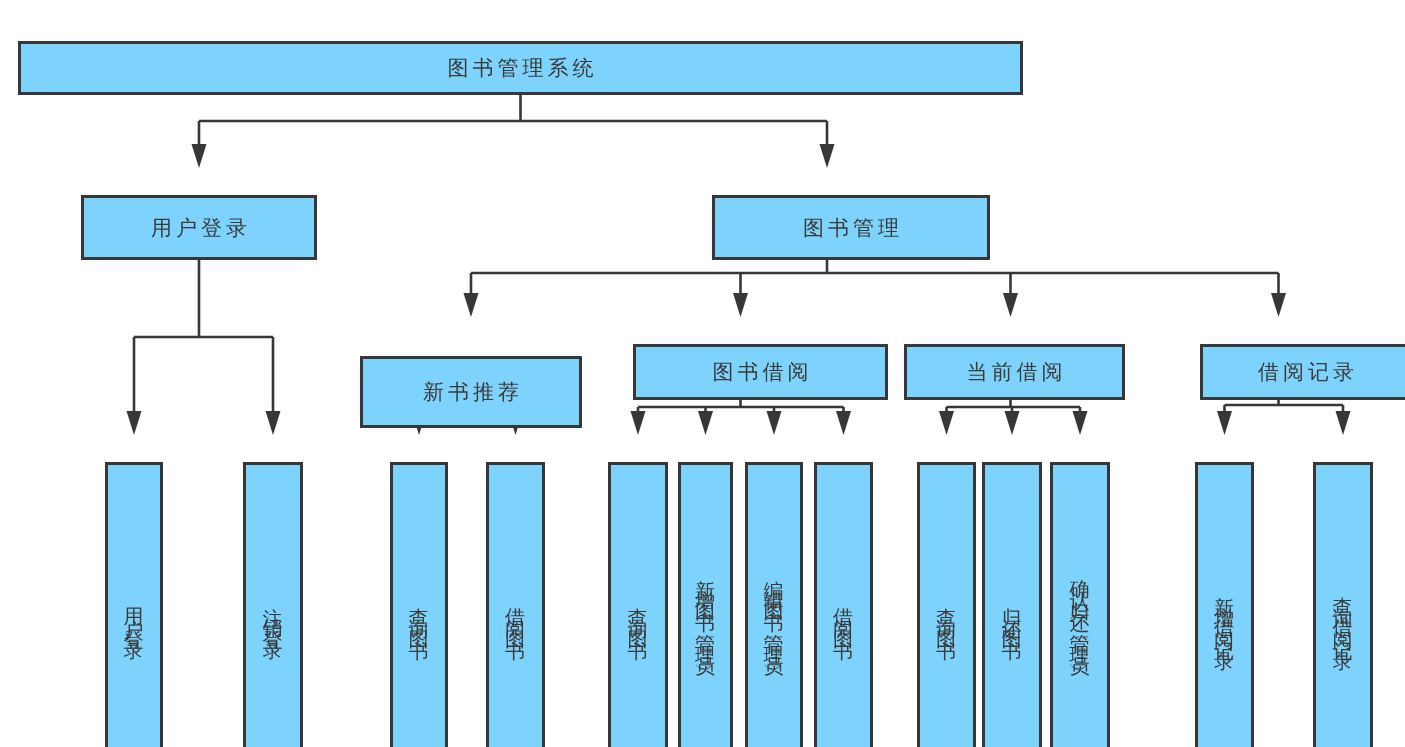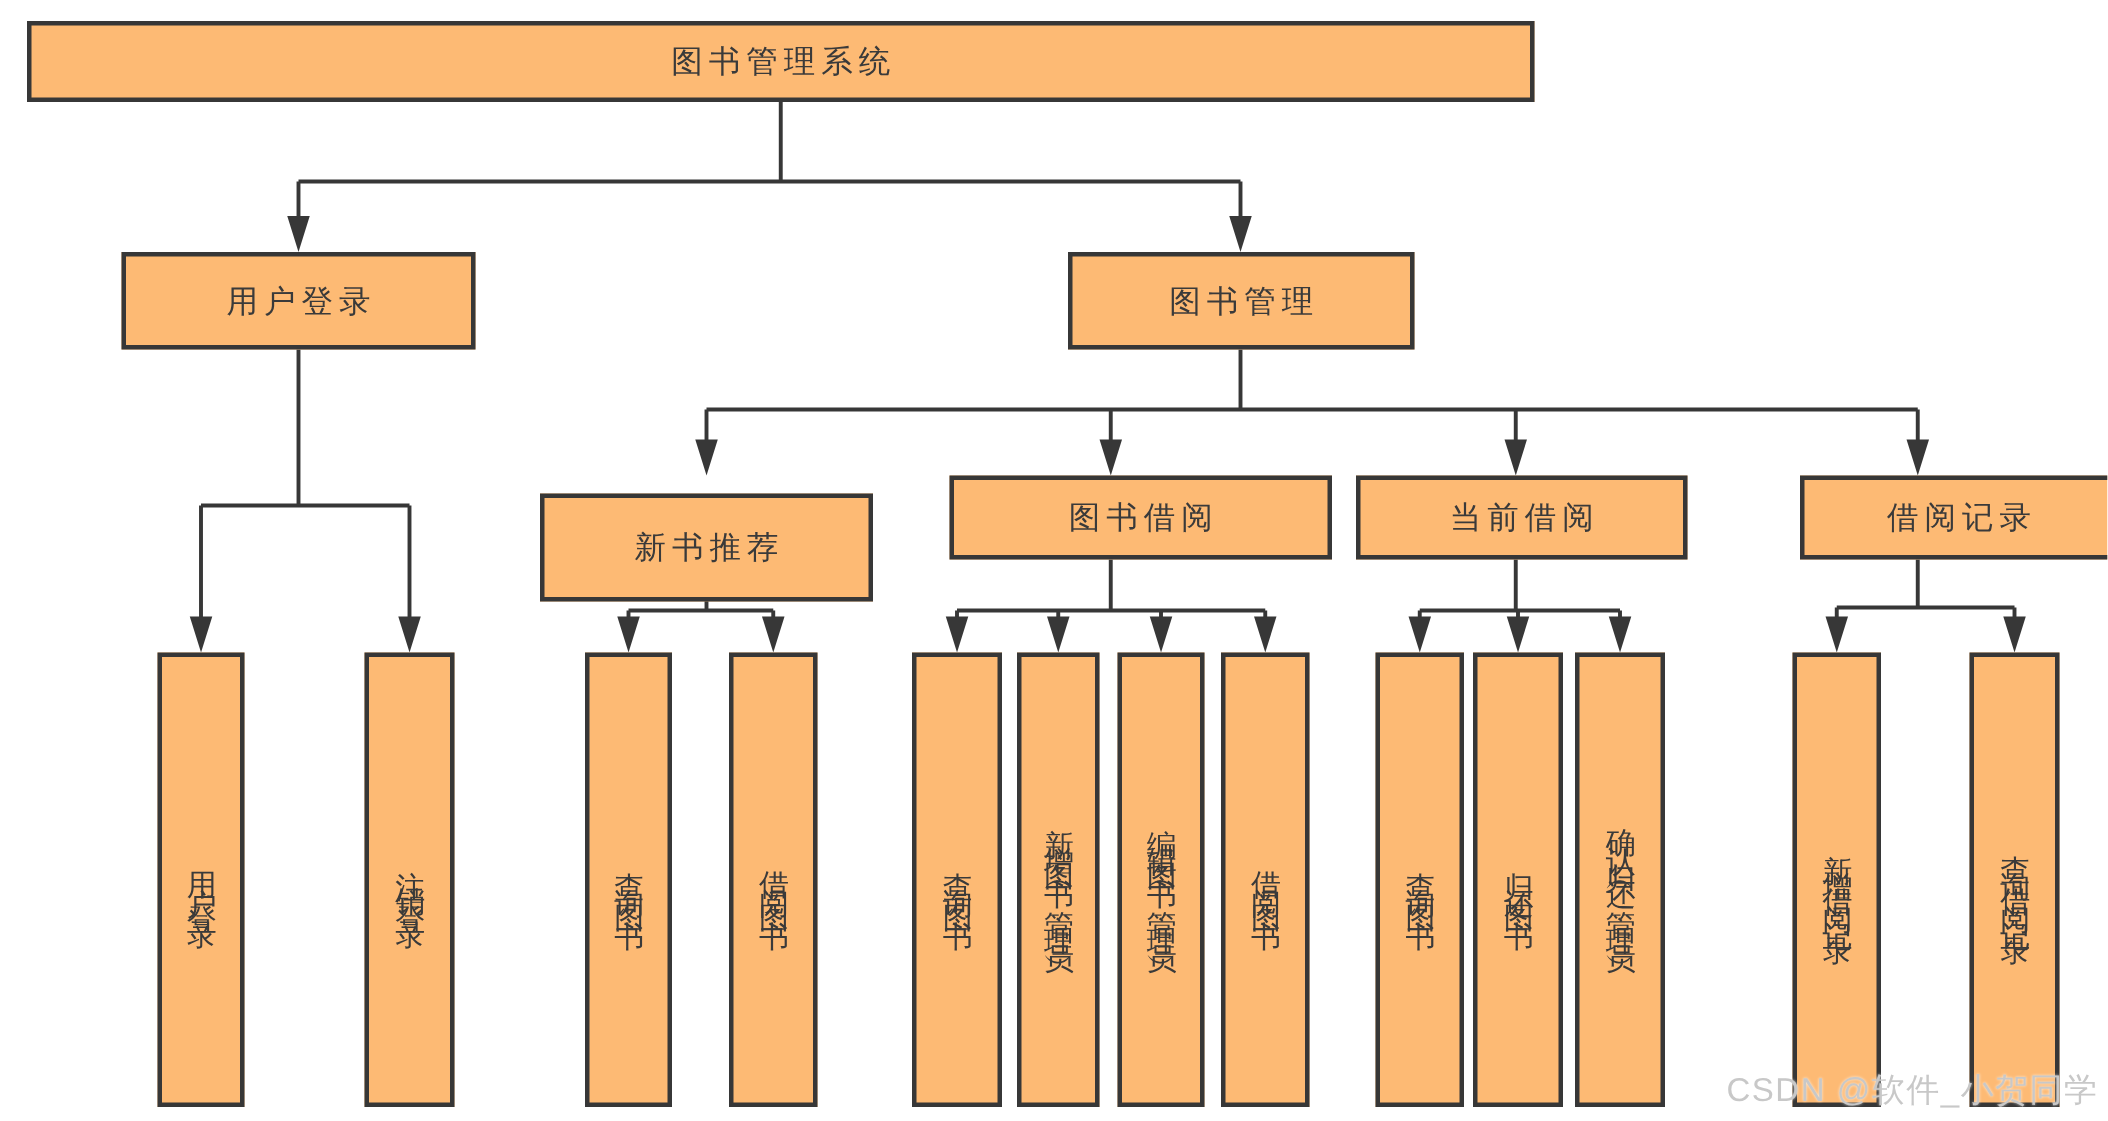--- a/index.html
+++ b/index.html
@@ -13,27 +13,28 @@
   body{font-family:"Liberation Sans",sans-serif;}
   .canvas{
     position:relative;
     width:1405px;height:747px;
     background:var(--bg);
     overflow:hidden;
   }
   #connectors{position:absolute;left:0;top:0;z-index:1;}
   .box{
     position:absolute;
-    background:#fdba74;
+    background:#7dd3fc;
     border:3px solid var(--line-color);
     display:flex;
     align-items:center;
     justify-content:center;
     color:var(--text-color);
     z-index:2;
+    margin-top:27px;
   }
   .hbox{
     font-size:21px;
     letter-spacing:4px;
     text-indent:4px; 
     white-space:nowrap;
   }
   .vbox{
     writing-mode:vertical-rl;
     font-size:20px;
@@ -77,21 +78,21 @@
       <polygon points="939,411 954,411 946.5,435" fill="#373737"></polygon>
       <polygon points="1004.5,411 1019.5,411 1012,435" fill="#373737"></polygon>
       <polygon points="1072.5,411 1087.5,411 1080,435" fill="#373737"></polygon>
       <polygon points="1217,411 1232,411 1224.5,435" fill="#373737"></polygon>
       <polygon points="1335.5,411 1350.5,411 1343,435" fill="#373737"></polygon>
     </svg>
 
   <div class="box hbox" style="left:18px;top:14px;width:1005px;height:54px;">图书管理系统</div>
 
   <div class="box hbox" style="left:81px;top:168px;width:236px;height:65px;">用户登录</div>
-  <div class="box hbox" style="left:712px;top:168px;width:231px;height:65px;">图书管理</div>
+  <div class="box hbox" style="left:712px;top:168px;width:278px;height:65px;">图书管理</div>
 
   <div class="box hbox" style="left:360px;top:329px;width:222px;height:72px;">新书推荐</div>
   <div class="box hbox" style="left:633px;top:317px;width:255px;height:56px;">图书借阅</div>
   <div class="box hbox" style="left:904px;top:317px;width:221px;height:56px;">当前借阅</div>
   <div class="box hbox" style="left:1200px;top:317px;width:212px;height:56px;">借阅记录</div>
 
   <div class="box vbox" style="left:105px;top:435px;width:58px;height:303px;">用户登录</div>
   <div class="box vbox" style="left:243px;top:435px;width:60px;height:303px;">注销登录</div>
 
   <div class="box vbox" style="left:390px;top:435px;width:58px;height:303px;">查询图书</div>
@@ -102,14 +103,13 @@
   <div class="box vbox" style="left:745px;top:435px;width:58px;height:303px;">编辑图书（管理员）</div>
   <div class="box vbox" style="left:814px;top:435px;width:59px;height:303px;">借阅图书</div>
 
   <div class="box vbox" style="left:917px;top:435px;width:59px;height:303px;">查询图书</div>
   <div class="box vbox" style="left:982px;top:435px;width:60px;height:303px;">归还图书</div>
   <div class="box vbox" style="left:1050px;top:435px;width:60px;height:303px;">确认归还（管理员）</div>
 
   <div class="box vbox" style="left:1195px;top:435px;width:59px;height:303px;">新增借阅记录</div>
   <div class="box vbox" style="left:1313px;top:435px;width:60px;height:303px;">查询借阅记录</div>
 
-  <div class="watermark">CSDN @软件_小贺同学</div>
 </div>
 
 </body></html>

